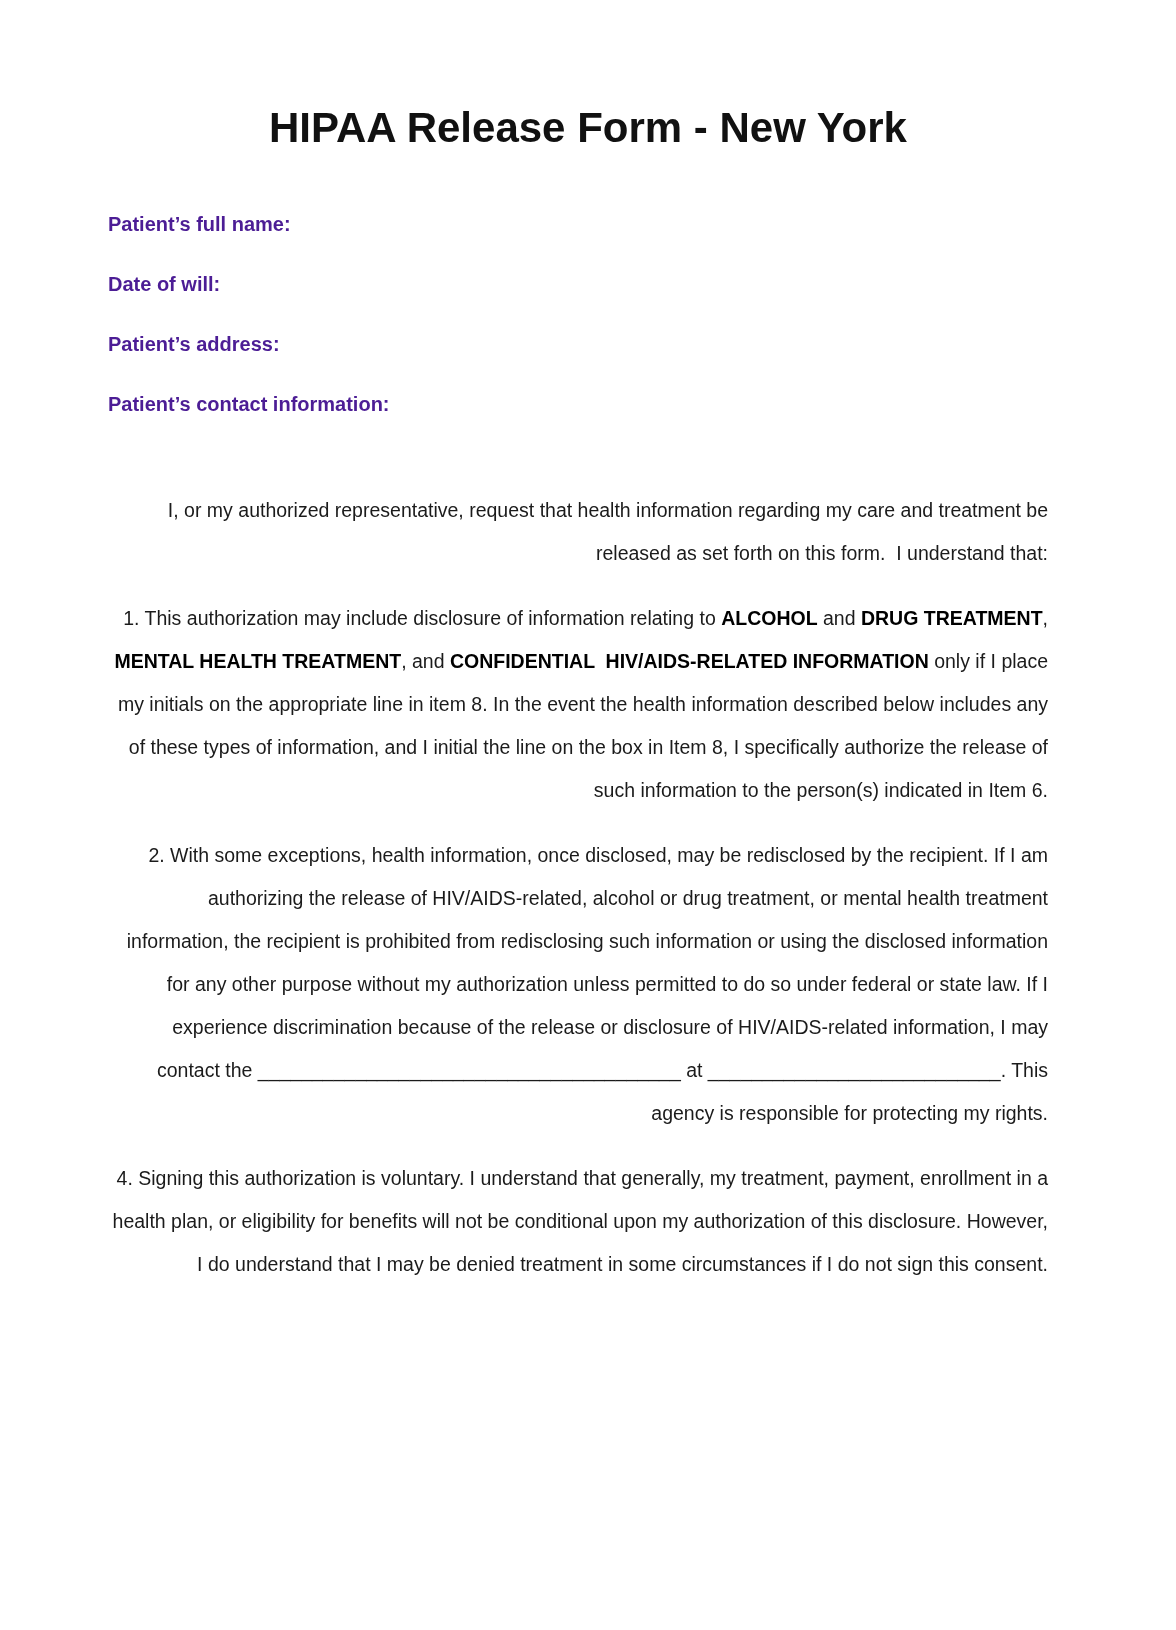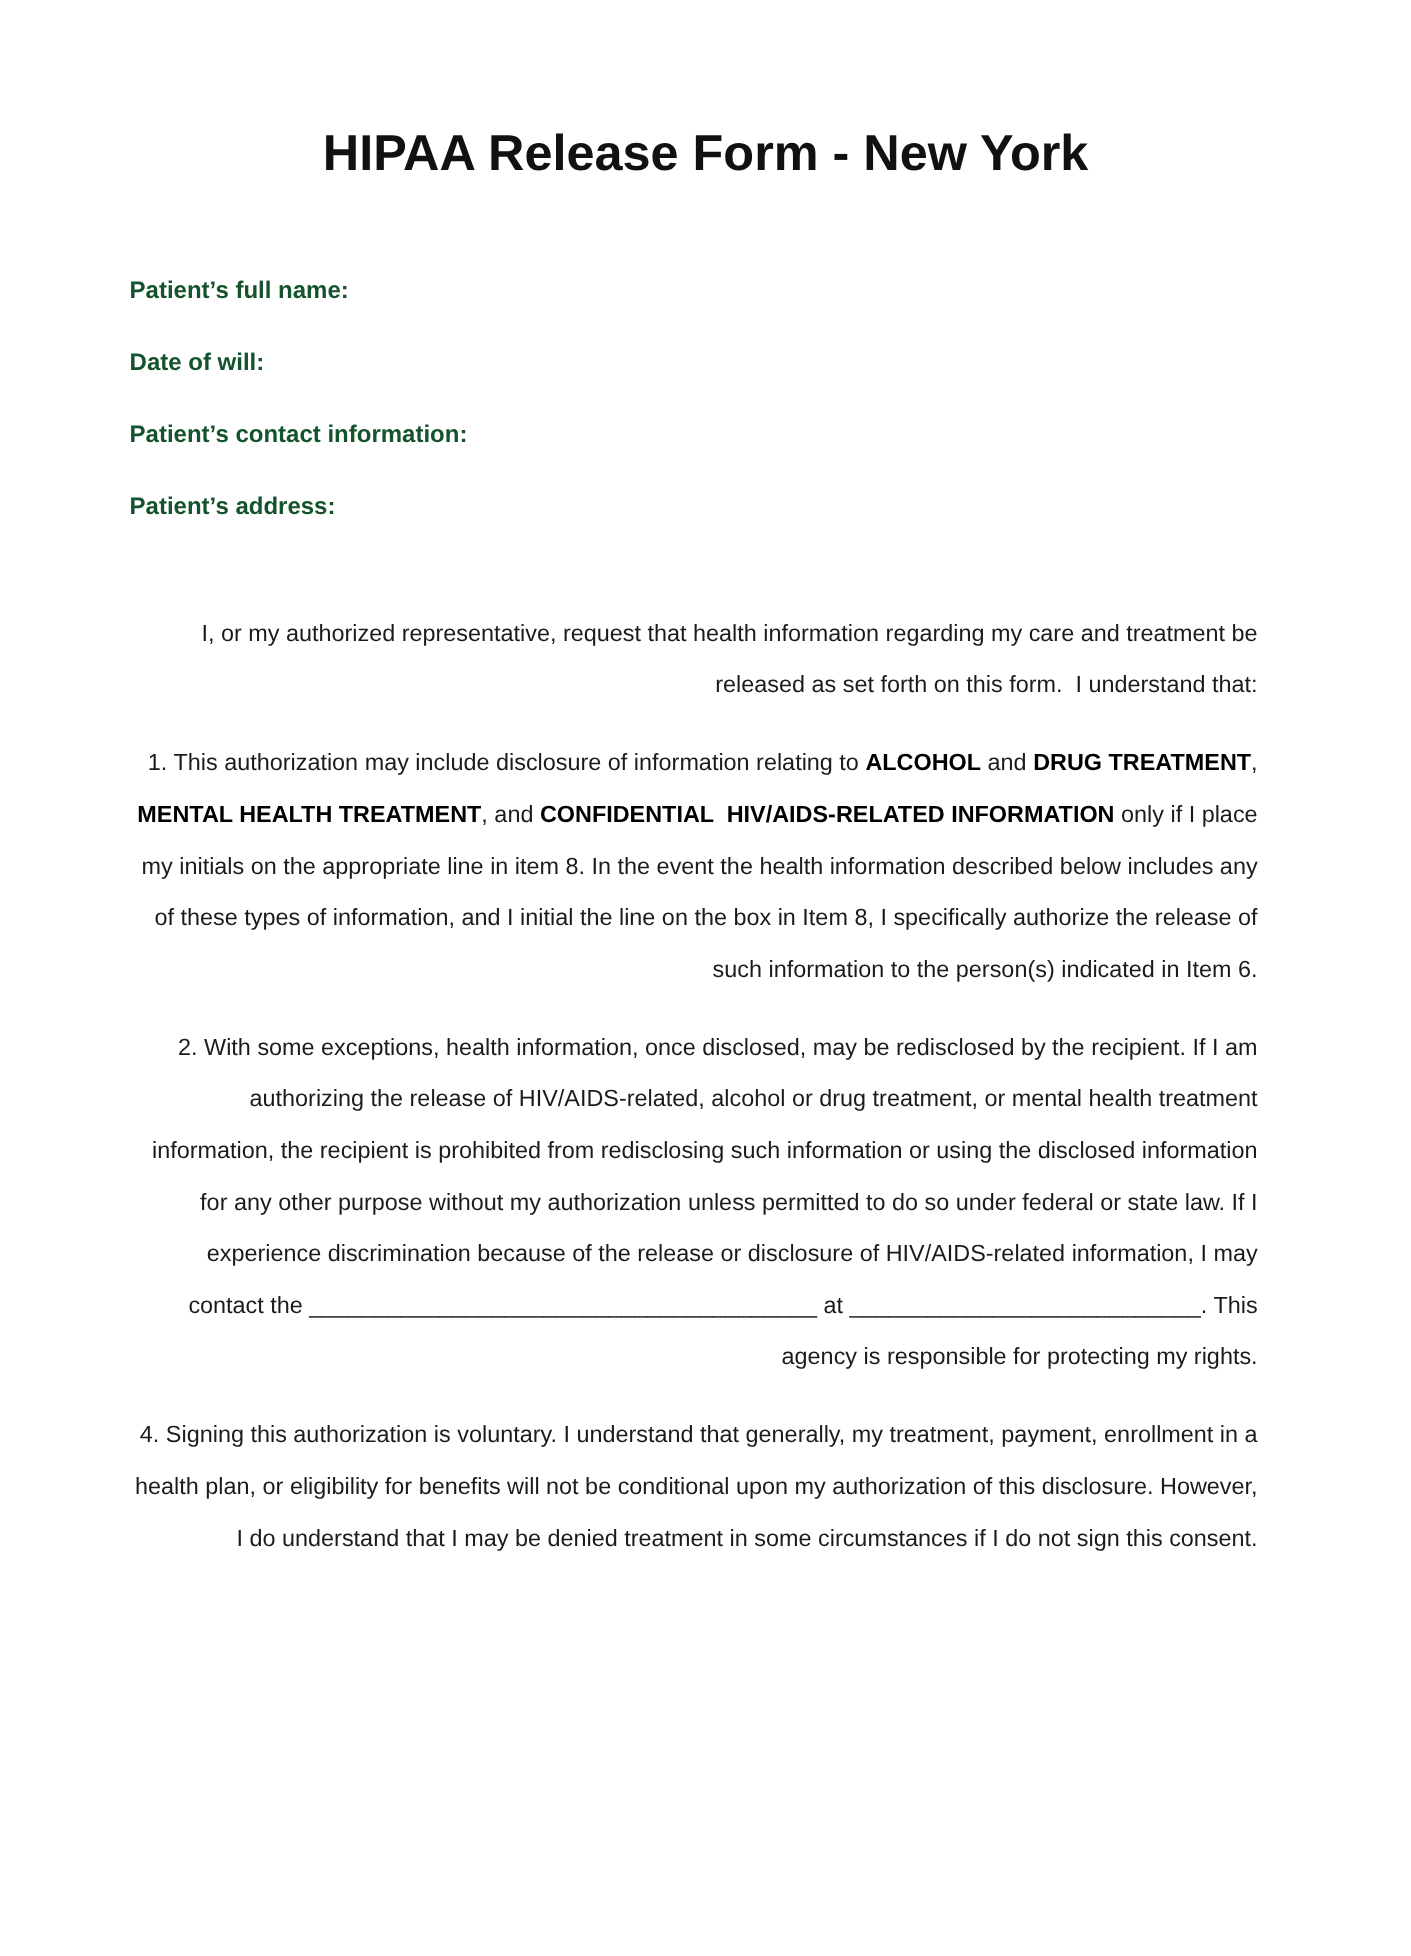--- a/index.html
+++ b/index.html
@@ -16,33 +16,33 @@
     box-sizing: border-box;
     padding: 103px 128px 40px 108px;
     color: #1b1b1b;
     font-family: "Liberation Sans", sans-serif;
     overflow: hidden;
   }
   .doc-title {
     font-size: 42px;
     font-weight: bold;
     text-align: center;
-    margin: 0 -128px 76px -108px; 
+    margin: 0 -128px 58px -108px; 
     line-height: 1.2;
     color: #111111;
   }
   .fields {
     margin: 0;
   }
   .field {
     font-size: 20px;
     font-weight: bold;
     line-height: 26px;
     margin: 0 0 34px 0;
-    color: #14532d;
+    color: #4c1d95;
   }
   .doc-body {
     margin-top: 72px;
     text-align: right;
   }
   .para {
     font-size: 19.5px;
     line-height: 43px;
     margin: 0 0 22px 0;
     white-space: pre-wrap;
@@ -56,22 +56,22 @@
 </head>
 <body>
 
 <div class="page">
 
   <h1 class="doc-title">HIPAA Release Form - New York</h1>
 
   <div class="fields">
     <p class="field">Patient’s full name:</p>
     <p class="field">Date of will:</p>
+    <p class="field">Patient’s address:</p>
     <p class="field">Patient’s contact information:</p>
-    <p class="field">Patient’s address:</p>
   </div>
 
   <div class="doc-body">
     <p class="para">I, or my authorized representative, request that health information regarding my care and treatment be released as set forth on this form.  I understand that:</p>
 
     <p class="para"><span>1. This authorization may include disclosure of information relating to </span><span class="b">ALCOHOL</span><span> and </span><span class="b">DRUG TREATMENT</span><span>, </span><span class="b">MENTAL HEALTH TREATMENT</span><span>, and </span><span class="b">CONFIDENTIAL  HIV/AIDS-RELATED INFORMATION</span><span> only if I place my initials on the appropriate line in item 8. In the event the health information described below includes any of these types of information, and I initial the line on the box in Item 8, I specifically authorize the release of such information to the person(s) indicated in Item 6.</span></p>
 
     <p class="para">2. With some exceptions, health information, once disclosed, may be redisclosed by the recipient. If I am authorizing the release of HIV/AIDS-related, alcohol or drug treatment, or mental health treatment information, the recipient is prohibited from redisclosing such information or using the disclosed information for any other purpose without my authorization unless permitted to do so under federal or state law. If I experience discrimination because of the release or disclosure of HIV/AIDS-related information, I may contact the _______________________________________ at ___________________________. This agency is responsible for protecting my rights.</p>
 
 

